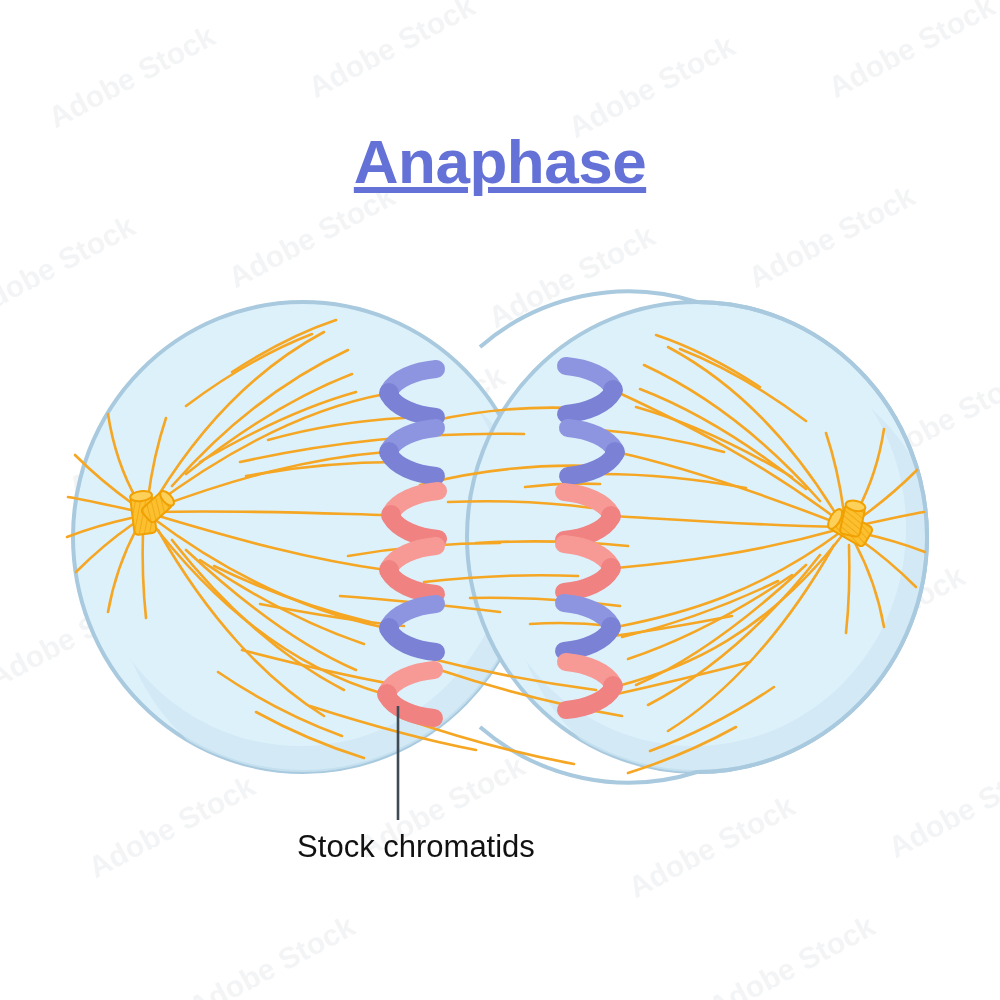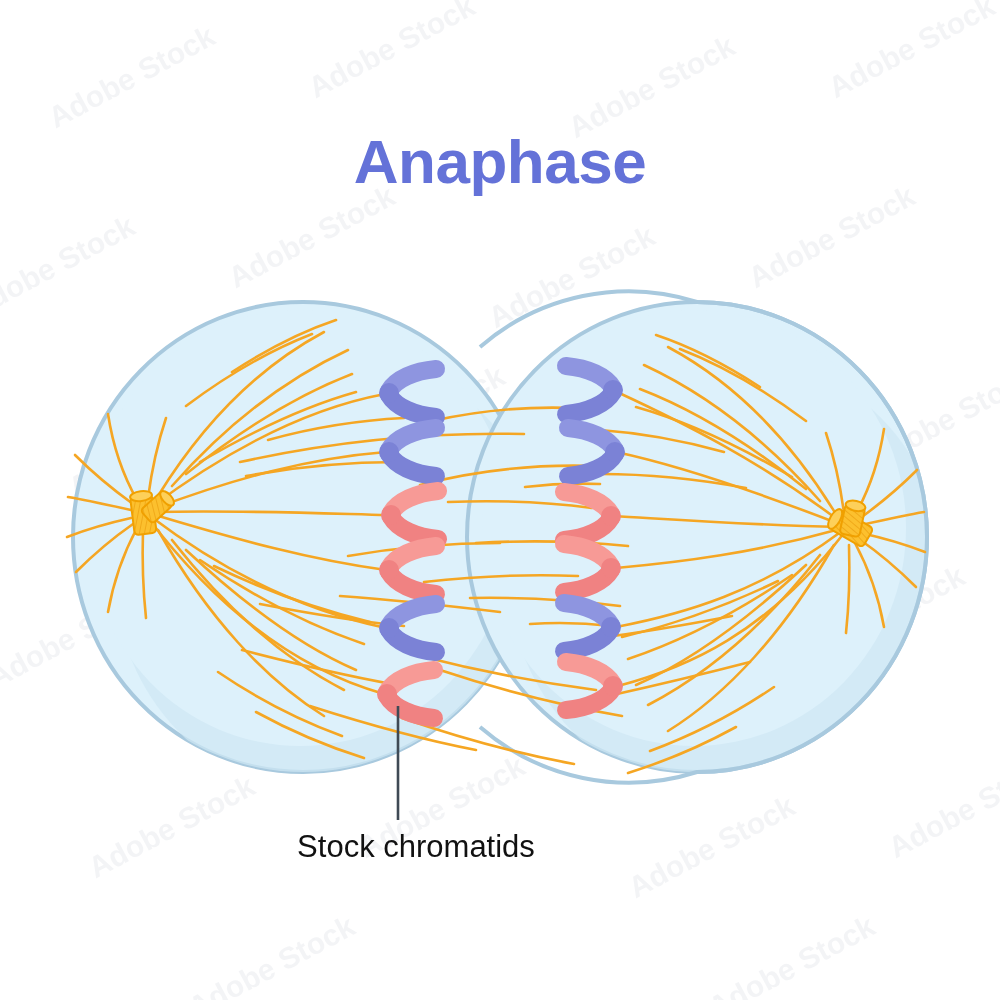--- a/index.html
+++ b/index.html
@@ -30,20 +30,21 @@
     left: 0;
     top: 128px;
     width: 1000px;
     text-align: center;
     font-size: 62px;
     font-weight: bold;
     letter-spacing: -0.5px;
     color: #6472d8;
     line-height: 1.1;
     user-select: none;
+    text-decoration: underline;
   }
 
   
   #diagram {
     position: absolute;
     left: 0;
     top: 0;
     width: 1000px;
     height: 1000px;
   }

